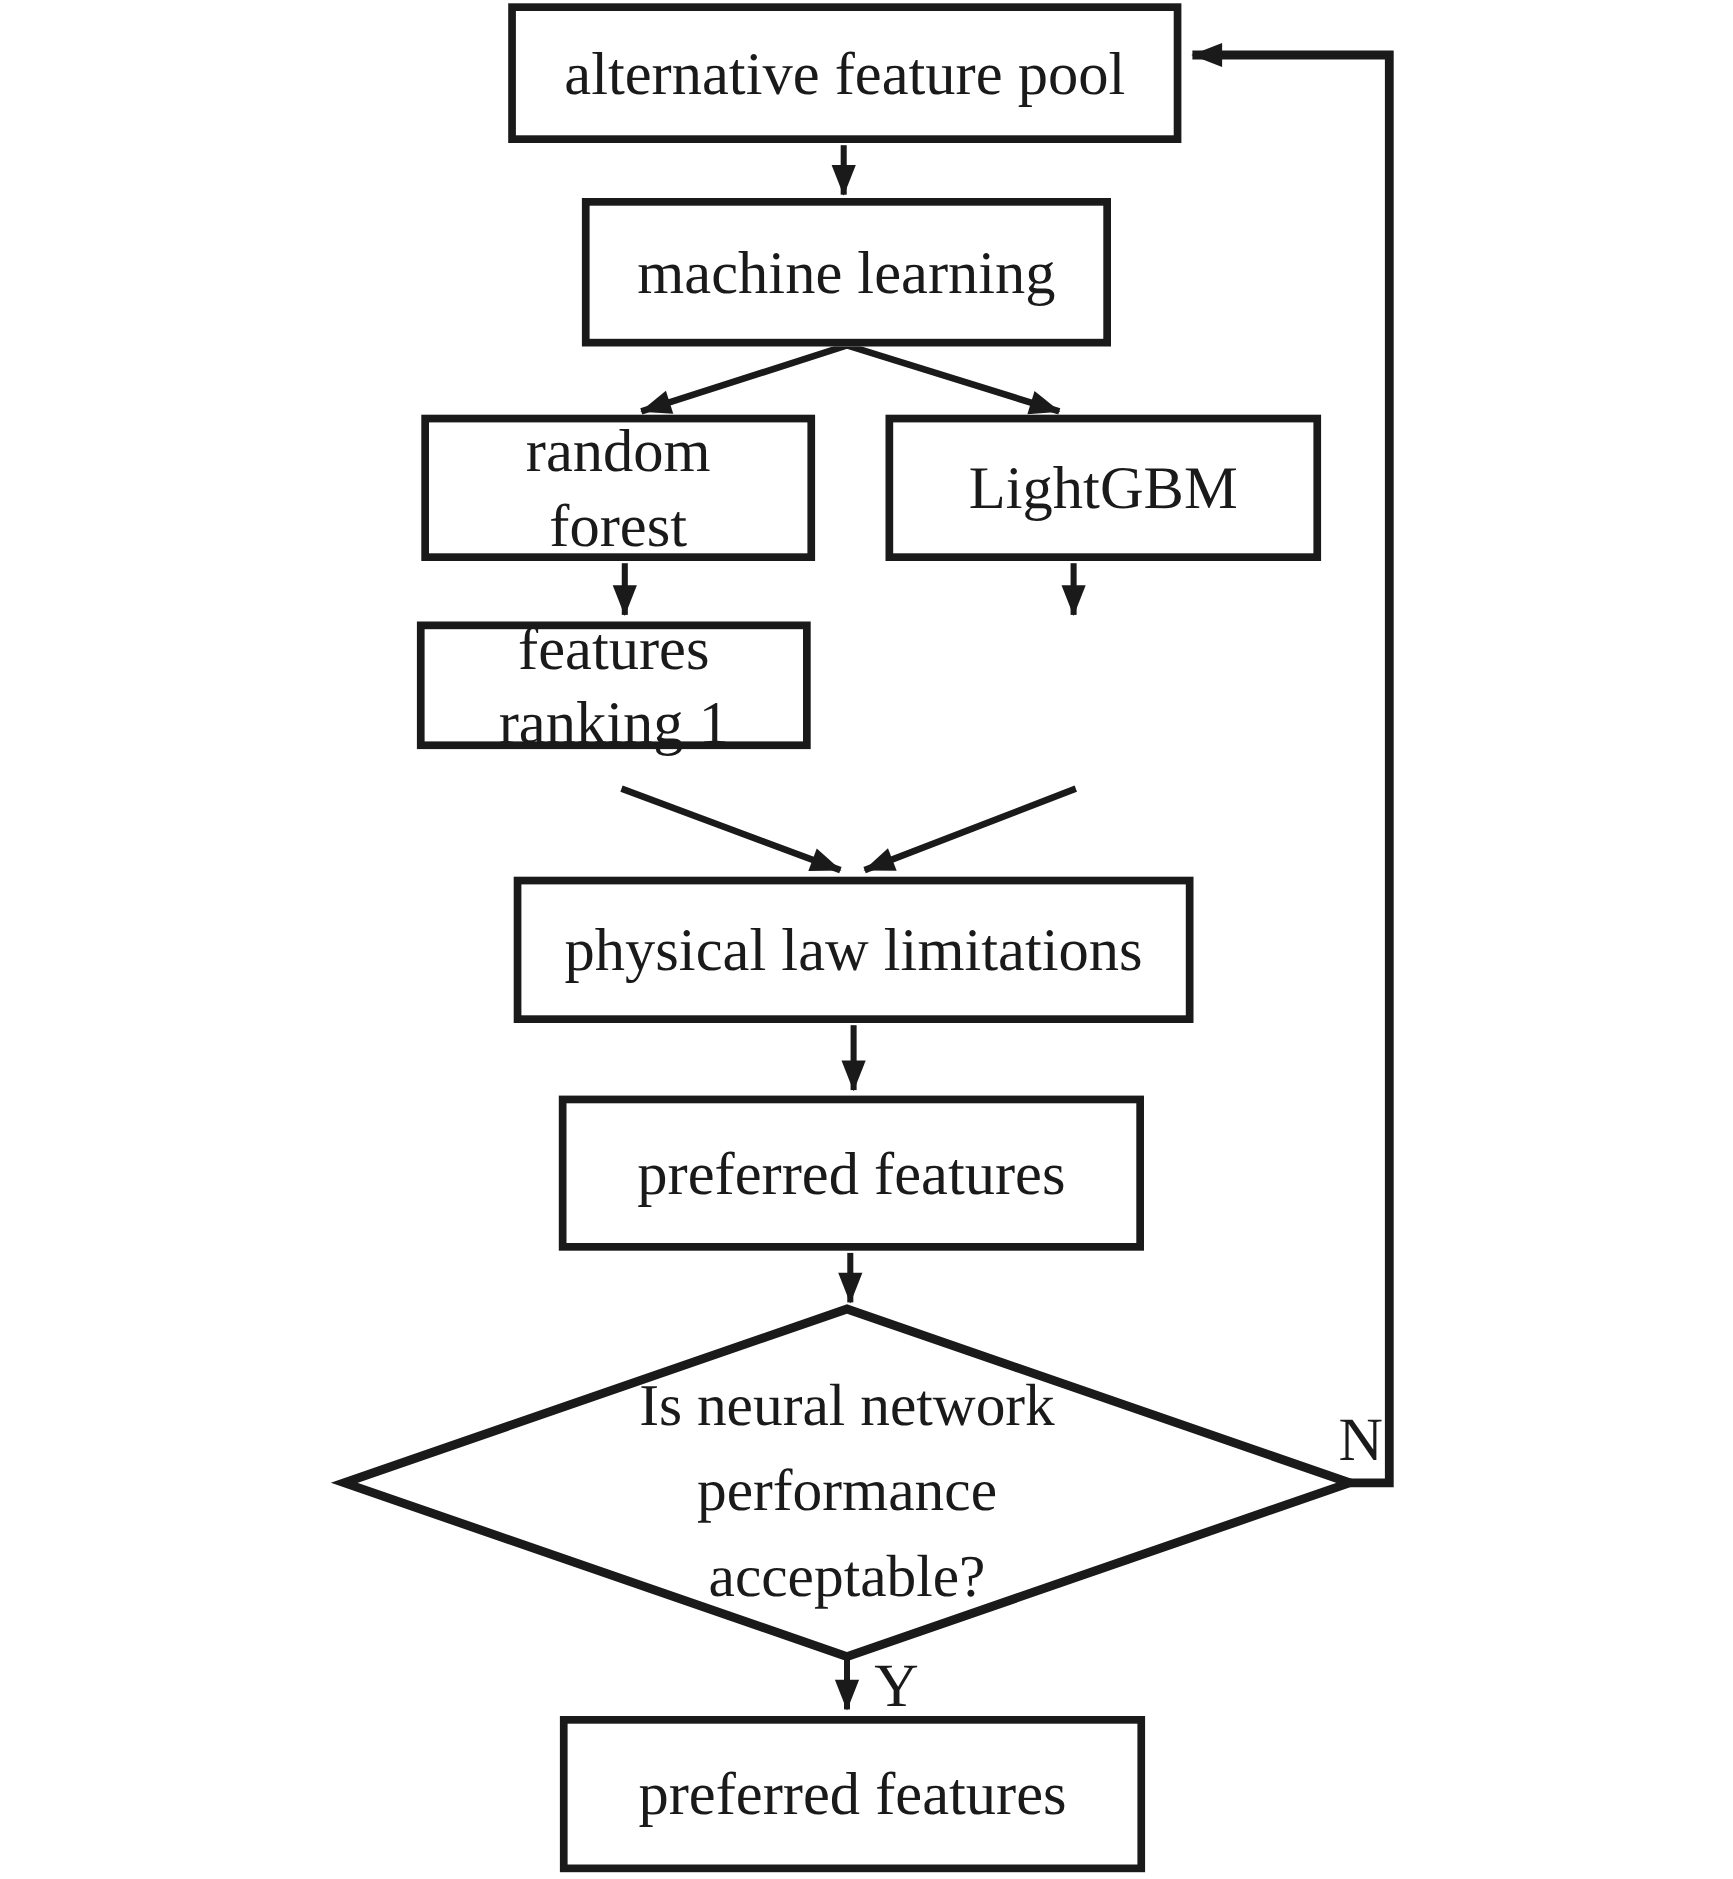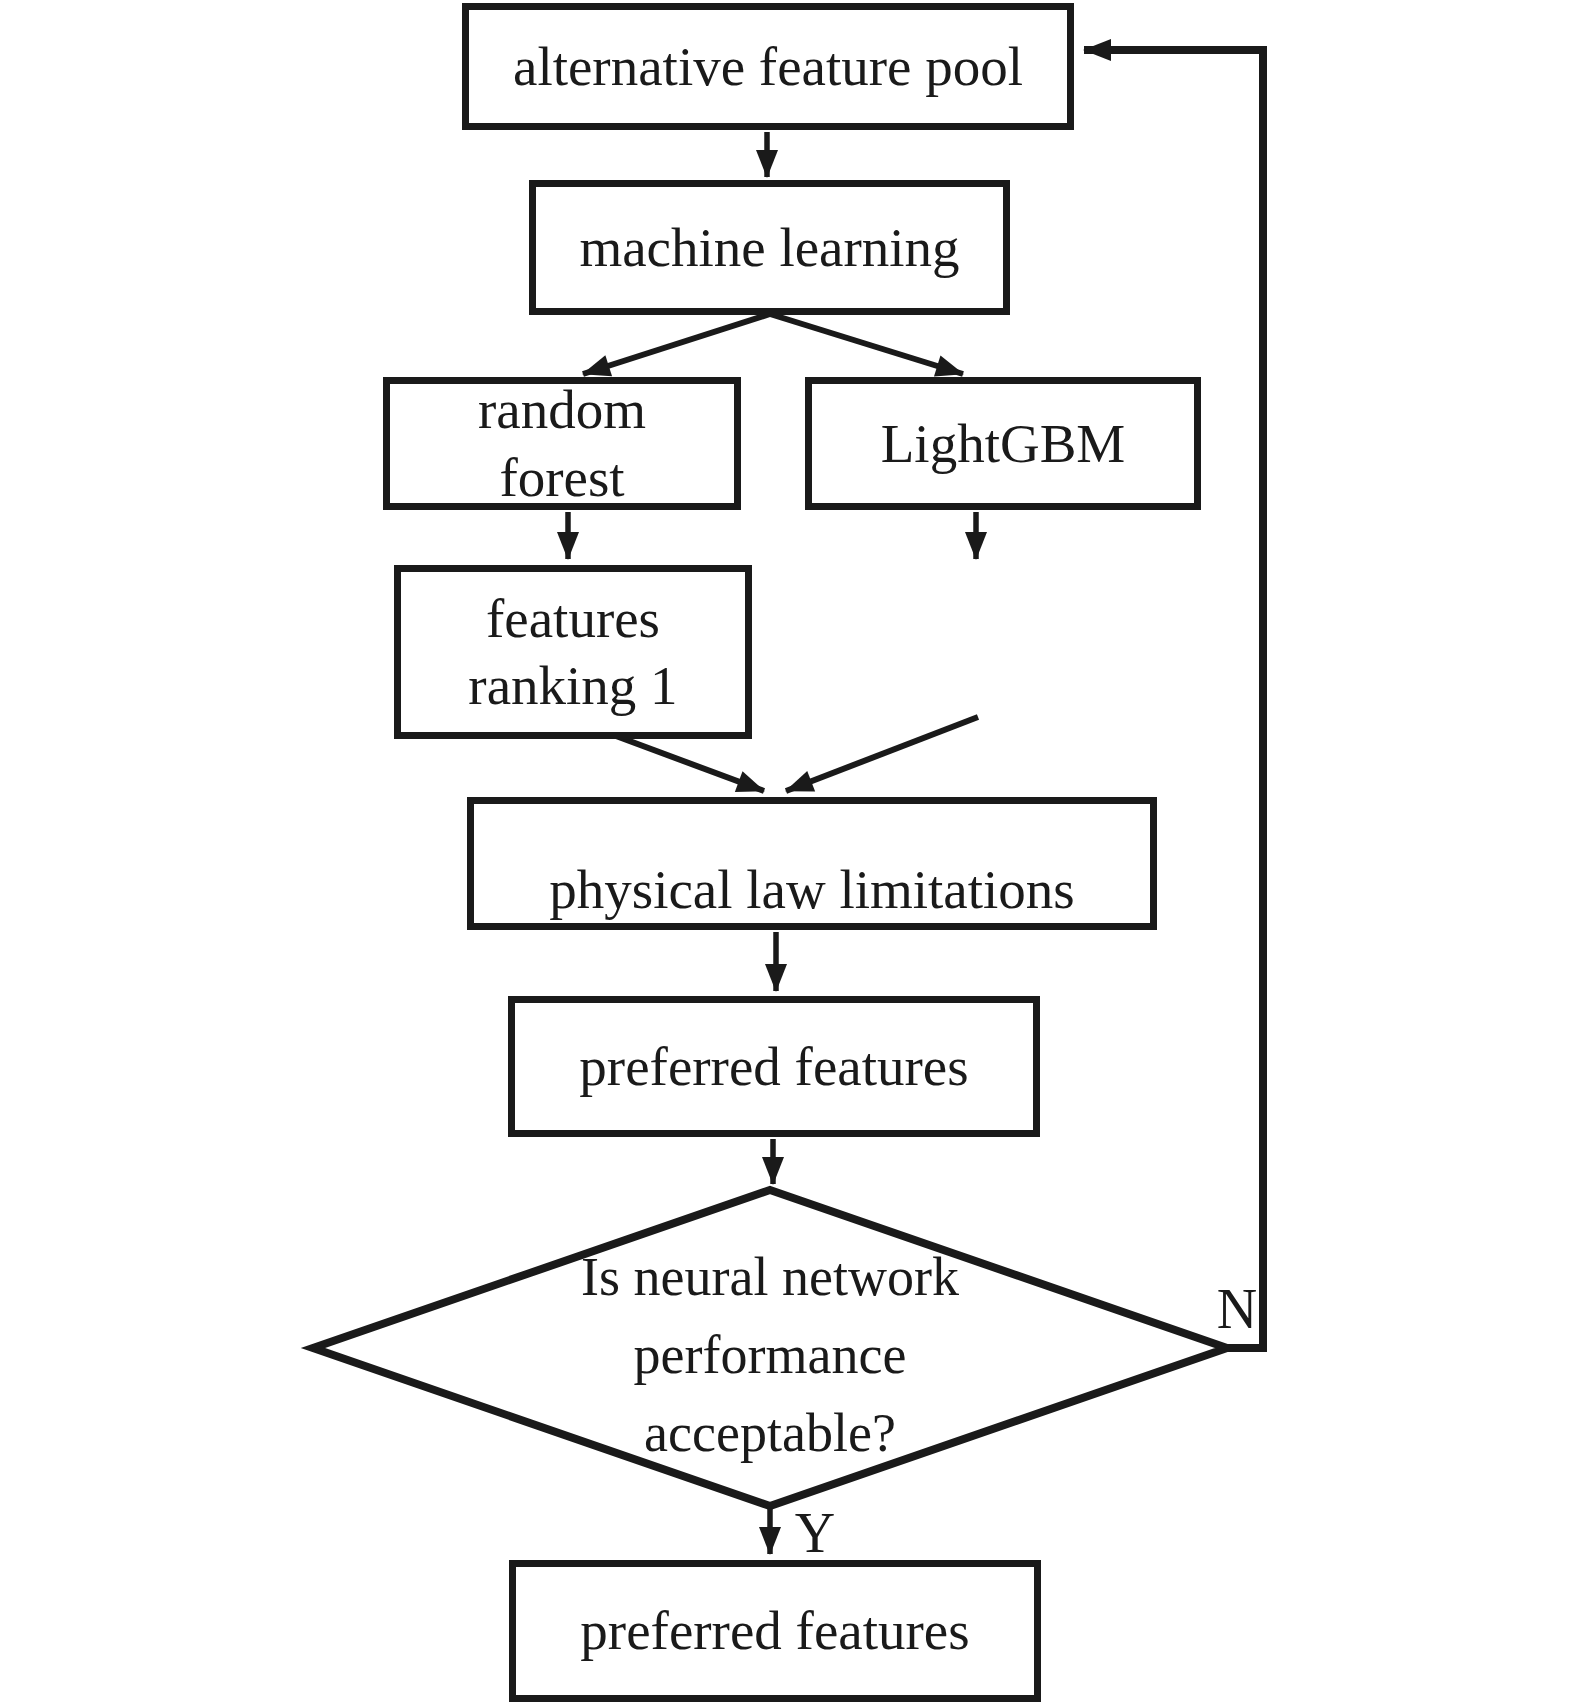--- a/index.html
+++ b/index.html
@@ -81,26 +81,26 @@
   </div>
 
   <div class="node narrow" style="left:383px;top:377px;width:358px;height:133px;">
     <span>random forest</span>
   </div>
 
   <div class="node" style="left:805px;top:377px;width:396px;height:133px;">
     <span>LightGBM</span>
   </div>
 
-  <div class="node" style="left:394px;top:565px;width:358px;height:174px;">
+  <div class="node" style="left:379px;top:565px;width:358px;height:116px;">
     <span>features ranking 1</span>
   </div>
 
 
-  <div class="node" style="left:467px;top:797px;width:690px;height:133px;align-items:flex-end;">
+  <div class="node" style="left:467px;top:797px;width:618px;height:133px;">
     <span>physical law limitations</span>
   </div>
 
   <div class="node" style="left:508px;top:996px;width:532px;height:141px;">
     <span>preferred features</span>
   </div>
 
   <div id="decision-text">
     <span>Is neural network performance acceptable?</span>
   </div>

